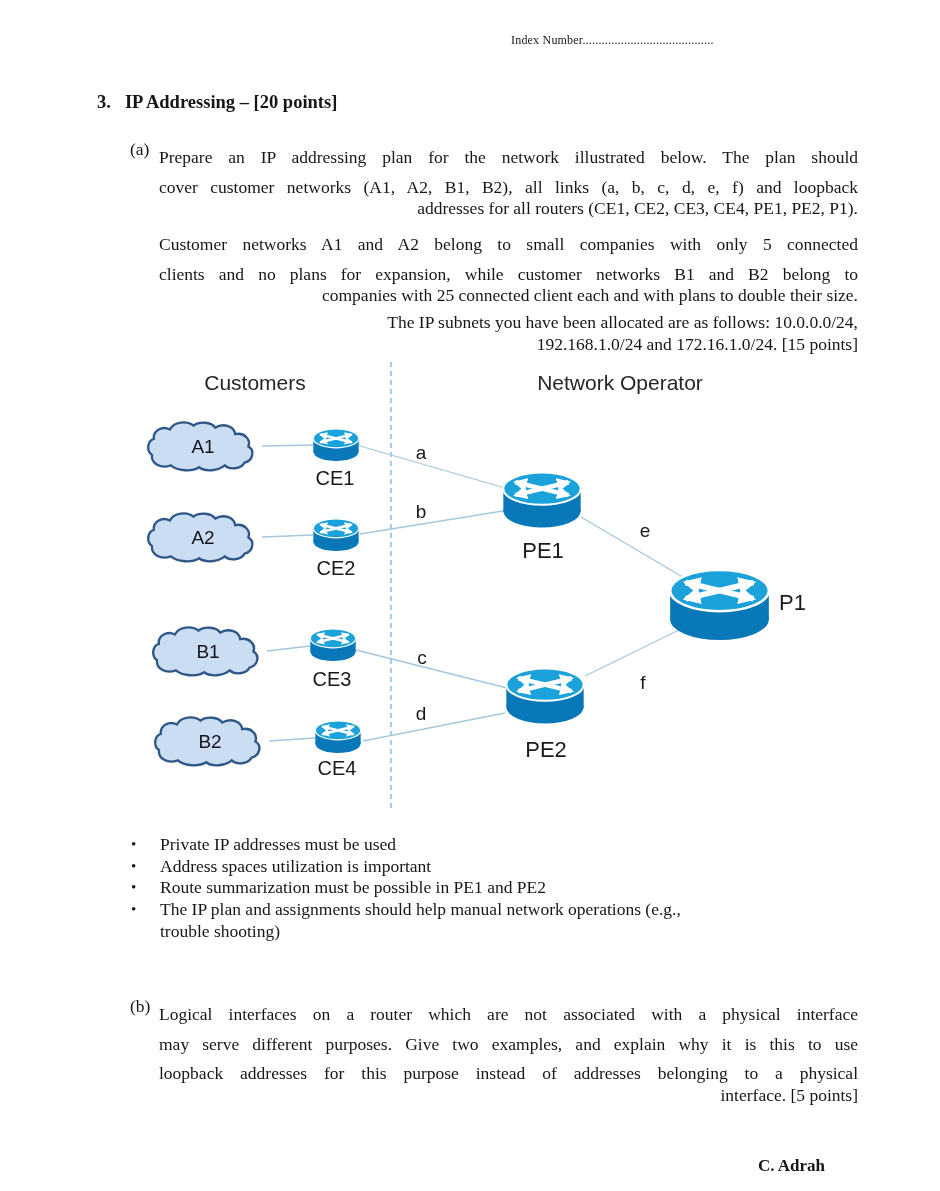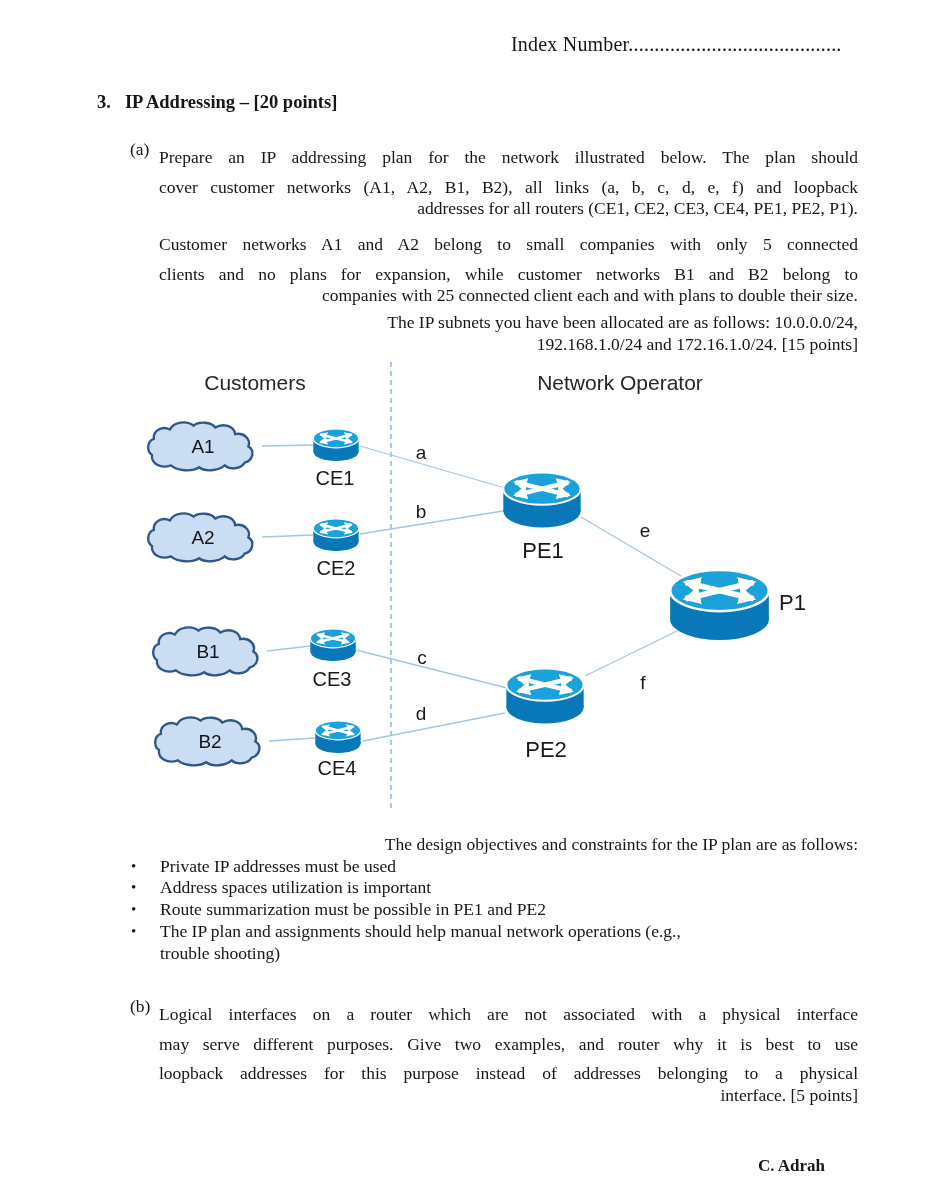--- a/index.html
+++ b/index.html
@@ -6,21 +6,21 @@
   .page{
     position:relative;
     width:940px;height:1191px;
     background:#ffffff;
     font-family:"Liberation Serif","DejaVu Serif",serif;
     color:#161616;
     overflow:hidden;
   }
   .abs{position:absolute;}
   
-  .header-line{left:511px;top:33px;font-size:20px;letter-spacing:.2px;}
+  .header-line{left:511px;top:33px;font-size:12px;letter-spacing:.2px;}
   .heading{left:97px;top:92px;font-size:18.5px;font-weight:bold;display:flex;}
   .heading .num{margin-right:14px;}
   .para{width:728px;font-size:17.5px;line-height:21.6px;}
   .para .marker{position:absolute;left:0;top:0;}
   .para .body{padding-left:29px;}
   .jline{text-align:justify;text-align-last:justify;margin-top:8px;}
   .lline{text-align:right;}
   .para-a{left:130px;top:139px;}
   .para-a2{left:159px;top:226px;width:699px;}
   .para-a3{left:159px;top:312px;width:699px;}
@@ -139,21 +139,20 @@
 
     <text class="link-label" x="421" y="101" text-anchor="middle">a</text>
     <text class="link-label" x="421" y="160" text-anchor="middle">b</text>
     <text class="link-label" x="422" y="306" text-anchor="middle">c</text>
     <text class="link-label" x="421" y="362" text-anchor="middle">d</text>
     <text class="link-label" x="645" y="179" text-anchor="middle">e</text>
     <text class="link-label" x="643" y="331" text-anchor="middle">f</text>
   </svg>
 
   <div class="abs objectives">
-    <div class="lline">The design objectives and constraints for the IP plan are as follows:</div>
     <div class="bullet-row">
       <span class="dot">•</span>
       <span>Private IP addresses must be used</span>
     </div>
     <div class="bullet-row">
       <span class="dot">•</span>
       <span>Address spaces utilization is important</span>
     </div>
     <div class="bullet-row">
       <span class="dot">•</span>
@@ -163,21 +162,21 @@
       <span class="dot">•</span>
       <span>The IP plan and assignments should help manual network operations (e.g.,</span>
     </div>
     <div class="cont-row">trouble shooting)</div>
   </div>
 
   <div class="abs para para-b">
     <span class="marker">(b)</span>
     <div class="body">
       <div class="jline">Logical interfaces on a router which are not associated with a physical interface</div>
-      <div class="jline">may serve different purposes. Give two examples, and router why it is best to use</div>
+      <div class="jline">may serve different purposes. Give two examples, and explain why it is this to use</div>
       <div class="jline">loopback addresses for this purpose instead of addresses belonging to a physical</div>
       <div class="lline">interface. [5 points]</div>
     </div>
   </div>
 
   <div class="abs footer-left">
     <span>Page</span>
     <b>4</b>
     <span>of</span>
     <b>7</b>

